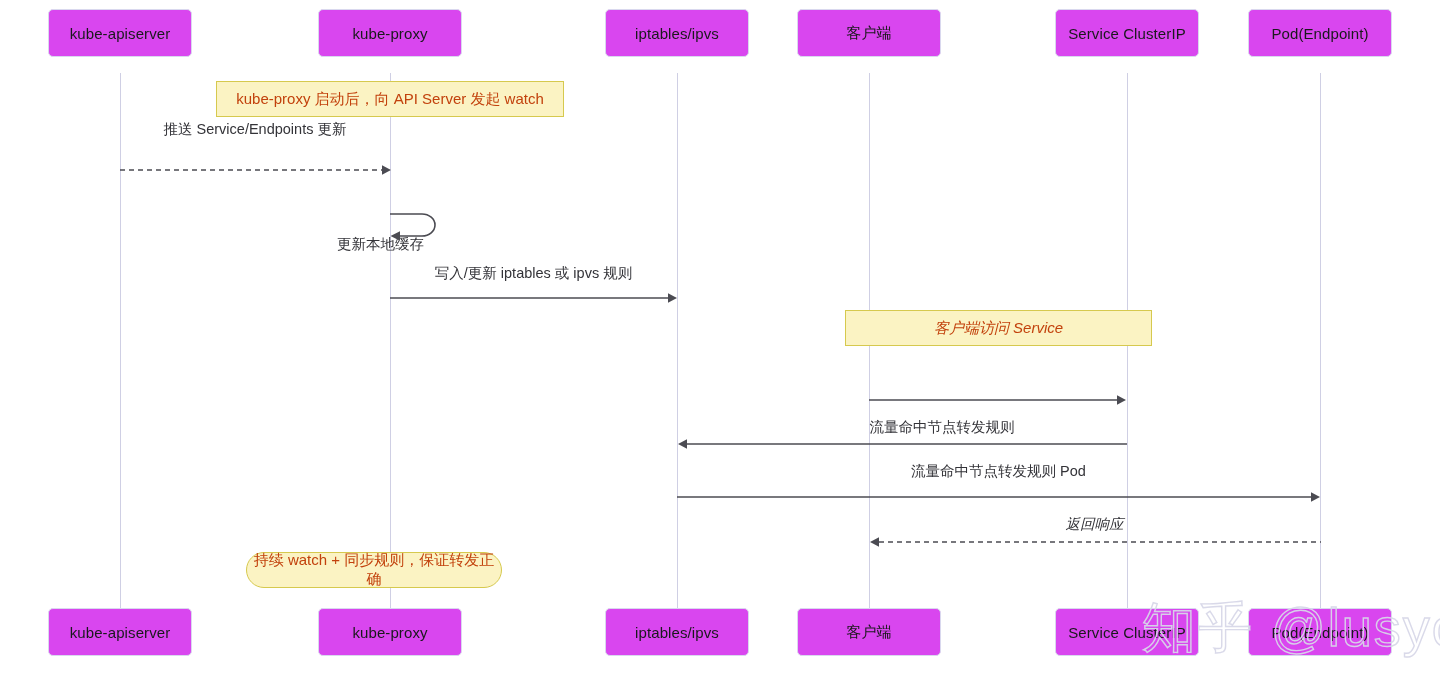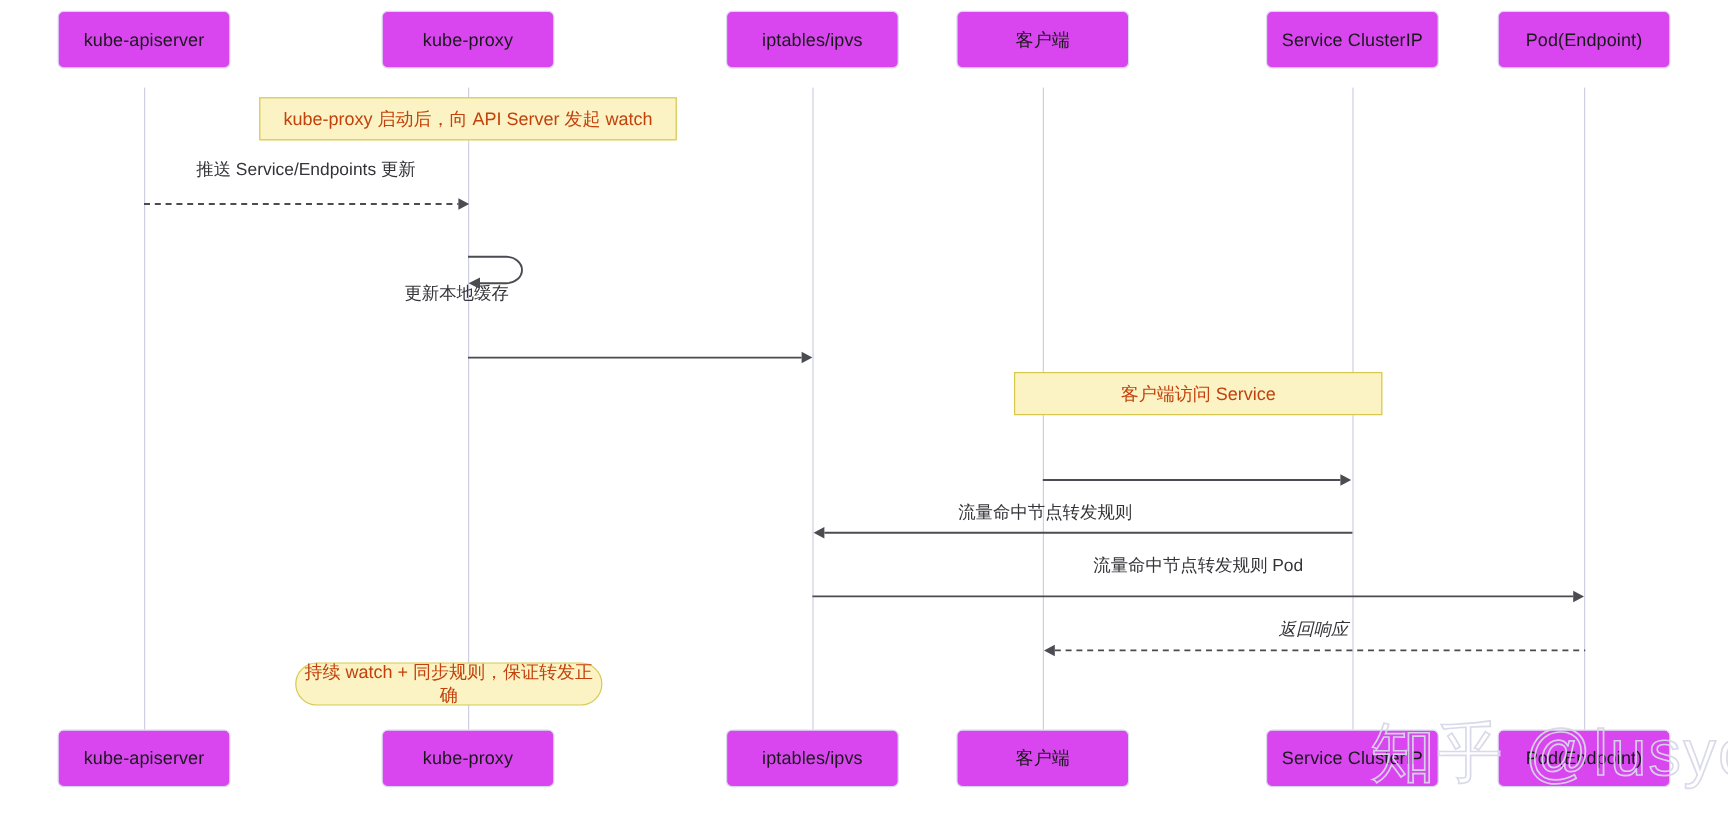--- a/index.html
+++ b/index.html
@@ -136,55 +136,56 @@
     <span>Service ClusterIP</span>
   </div>
   <div class="participant" style="left:1248px;top:608px; width:144px;">
     <span>Pod(Endpoint)</span>
   </div>
 
   <div class="note" style="left:216px; top:81px; width:348px;">
     <span>kube-proxy 启动后，向 API Server 发起 watch</span>
   </div>
 
-  <div class="msg-label" style="left:120px; top:132px; width:270px;">推送 Service/Endpoints 更新</div>
+  <div class="msg-label" style="left:120px; top:120px; width:270px;">推送 Service/Endpoints 更新</div>
   <div class="msg" style="left:120px; top:164px;">
     <svg width="274" height="12" viewBox="0 0 274 12">
       <line x1="0" y1="6" x2="262" y2="6" stroke="#4b4b52" stroke-width="1.6" stroke-dasharray="5,4"></line>
       <path d="M262,1.2 L271,6 L262,10.8 Z" fill="#4b4b52"></path>
     </svg>
   </div>
 
   <div class="msg-label" style="left:337px; top:191px; width:200px; text-align:left;margin-top:44px;">更新本地缓存</div>
   <div class="msg" style="left:388px; top:210px;">
     <svg width="60" height="32" viewBox="0 0 60 32">
       <path d="M2,4 L34,4 A13,11 0 0 1 34,26 L12,26" fill="none" stroke="#4b4b52" stroke-width="1.6"></path>
       <path d="M12,21.2 L2.5,26 L12,30.8 Z" fill="#4b4b52"></path>
     </svg>
   </div>
 
+  <div class="msg-label" style="left:390px; top:264px; width:287px;">写入/更新 iptables 或 ipvs 规则</div>
   <div class="msg" style="left:390px; top:292px;">
     <svg width="292" height="12" viewBox="0 0 292 12">
       <line x1="0" y1="6" x2="278" y2="6" stroke="#4b4b52" stroke-width="1.6"></line>
       <path d="M278,1.2 L287,6 L278,10.8 Z" fill="#4b4b52"></path>
     </svg>
   </div>
 
-  <div class="note" style="left:845px; top:310px; width:307px;">
+  <div class="note" style="left:845px; top:310px; width:307px;font-style:italic;">
     <span>客户端访问 Service</span>
   </div>
 
   <div class="msg" style="left:869px; top:394px;">
     <svg width="262" height="12" viewBox="0 0 262 12">
       <line x1="0" y1="6" x2="248" y2="6" stroke="#4b4b52" stroke-width="1.6"></line>
       <path d="M248,1.2 L257,6 L248,10.8 Z" fill="#4b4b52"></path>
     </svg>
   </div>
 
-  <div class="msg-label" style="left:646px; top:418px; width:450px;">流量命中节点转发规则</div>
+  <div class="msg-label" style="left:717px; top:418px; width:450px;">流量命中节点转发规则</div>
   <div class="msg" style="left:673px; top:438px;">
     <svg width="458" height="12" viewBox="0 0 458 12">
       <line x1="14" y1="6" x2="454" y2="6" stroke="#4b4b52" stroke-width="1.6"></line>
       <path d="M14,1.2 L5,6 L14,10.8 Z" fill="#4b4b52"></path>
     </svg>
   </div>
 
   <div class="msg-label" style="left:677px; top:462px; width:643px;">流量命中节点转发规则 Pod</div>
   <div class="msg" style="left:677px; top:491px;">
     <svg width="648" height="12" viewBox="0 0 648 12">

